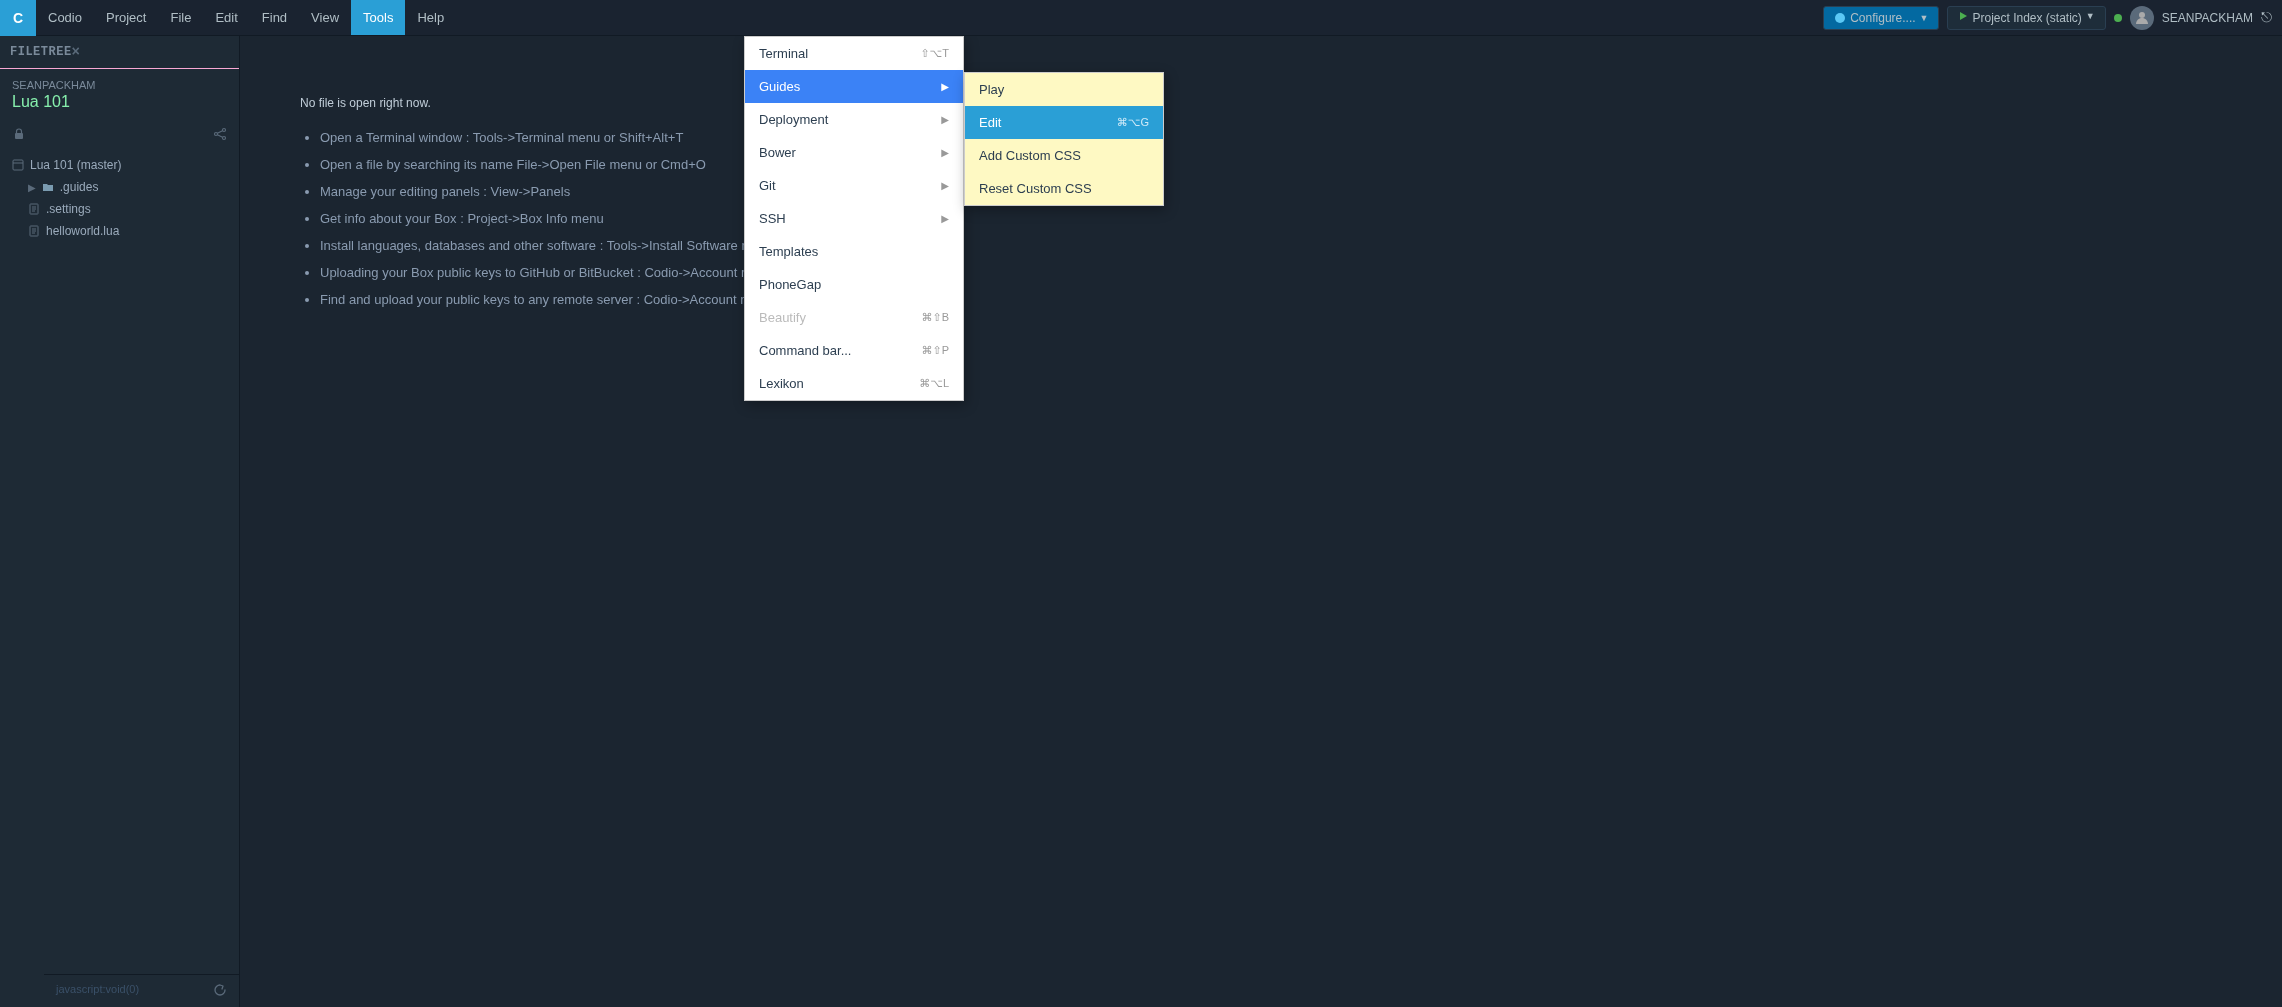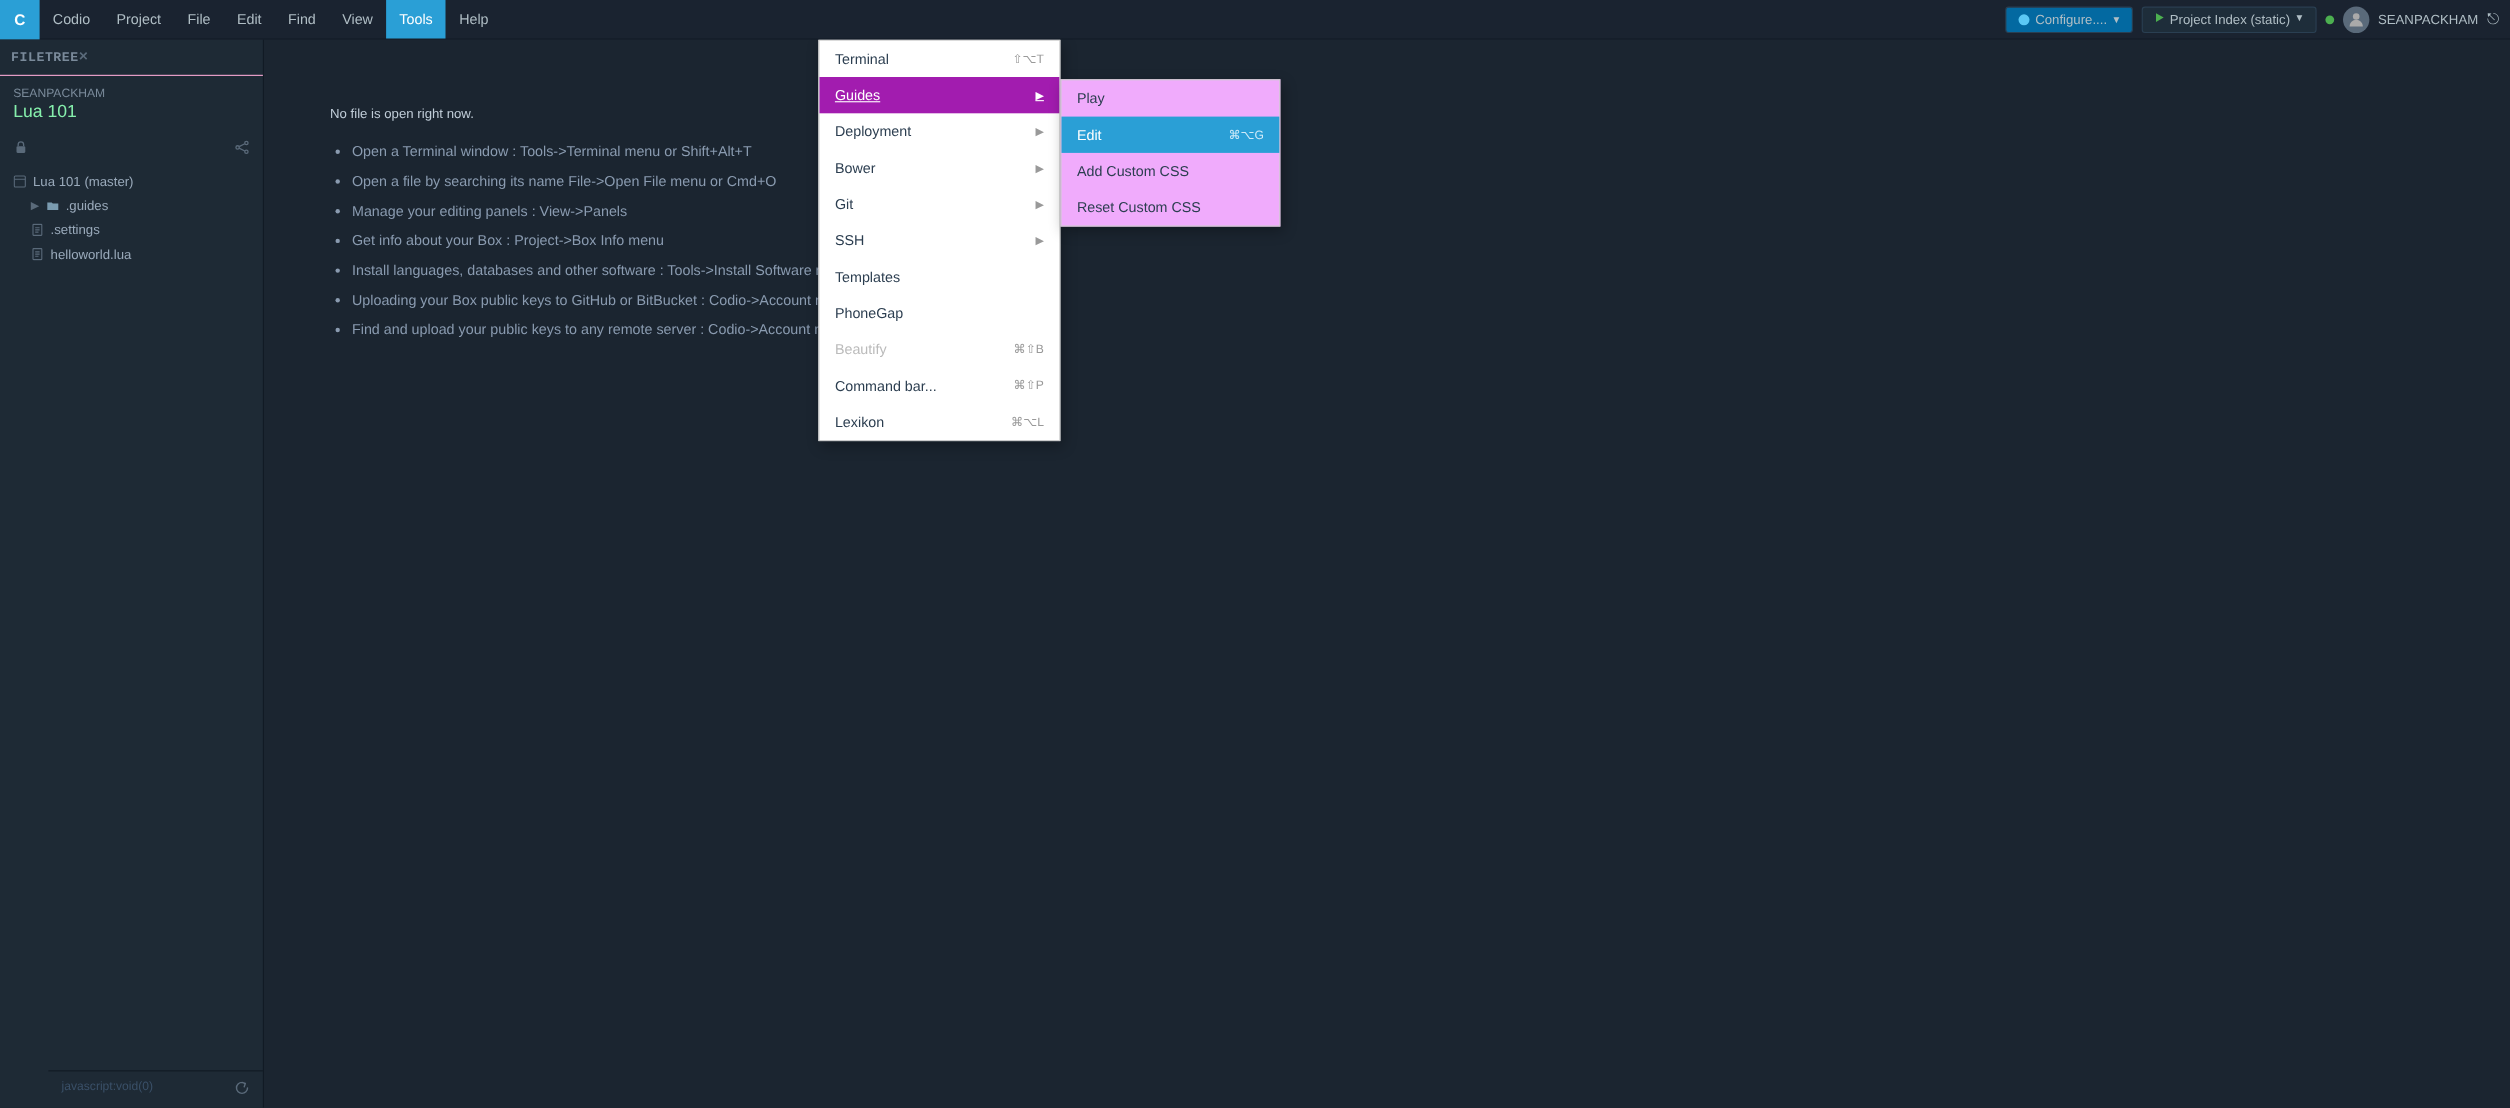--- a/index.html
+++ b/index.html
@@ -109,29 +109,29 @@
     .tools-menu {
       background: white; border: 1px solid #ccc;
       box-shadow: 2px 4px 12px rgba(0,0,0,0.3);
       min-width: 220px;
       position: absolute; top: 0; left: 504px;
     }
     .tools-menu-item {
       display: flex; align-items: center; justify-content: space-between;
       padding: 9px 14px; cursor: pointer; color: #2c3e50; font-size: 13px;
     }
-    .tools-menu-item.highlighted { background: #a21caf; color: white; text-decoration: underline; }
+    .tools-menu-item.highlighted { background: #3b82f6; color: white; }
     .tools-menu-item .shortcut { color: #999; font-size: 11px; }
     .tools-menu-item.disabled { color: #bbb; cursor: default; }
     .tools-menu-item .arrow-right { font-size: 10px; color: #999; }
     .tools-menu-item.highlighted .arrow-right { color: white; }
 
     
     .guides-submenu {
-      background: #f0abfc; border: 1px solid #ccc;
+      background: #fef9c3; border: 1px solid #ccc;
       box-shadow: 2px 4px 12px rgba(0,0,0,0.3);
       min-width: 200px;
       position: absolute; top: 36px; left: 724px;
     }
     .guides-submenu-item {
       display: flex; align-items: center; justify-content: space-between;
       padding: 9px 14px; cursor: pointer; color: #2c3e50; font-size: 13px;
     }
     .guides-submenu-item.highlighted { background: #2a9fd6; color: white; }
     .guides-submenu-item .shortcut { color: #999; font-size: 11px; }

